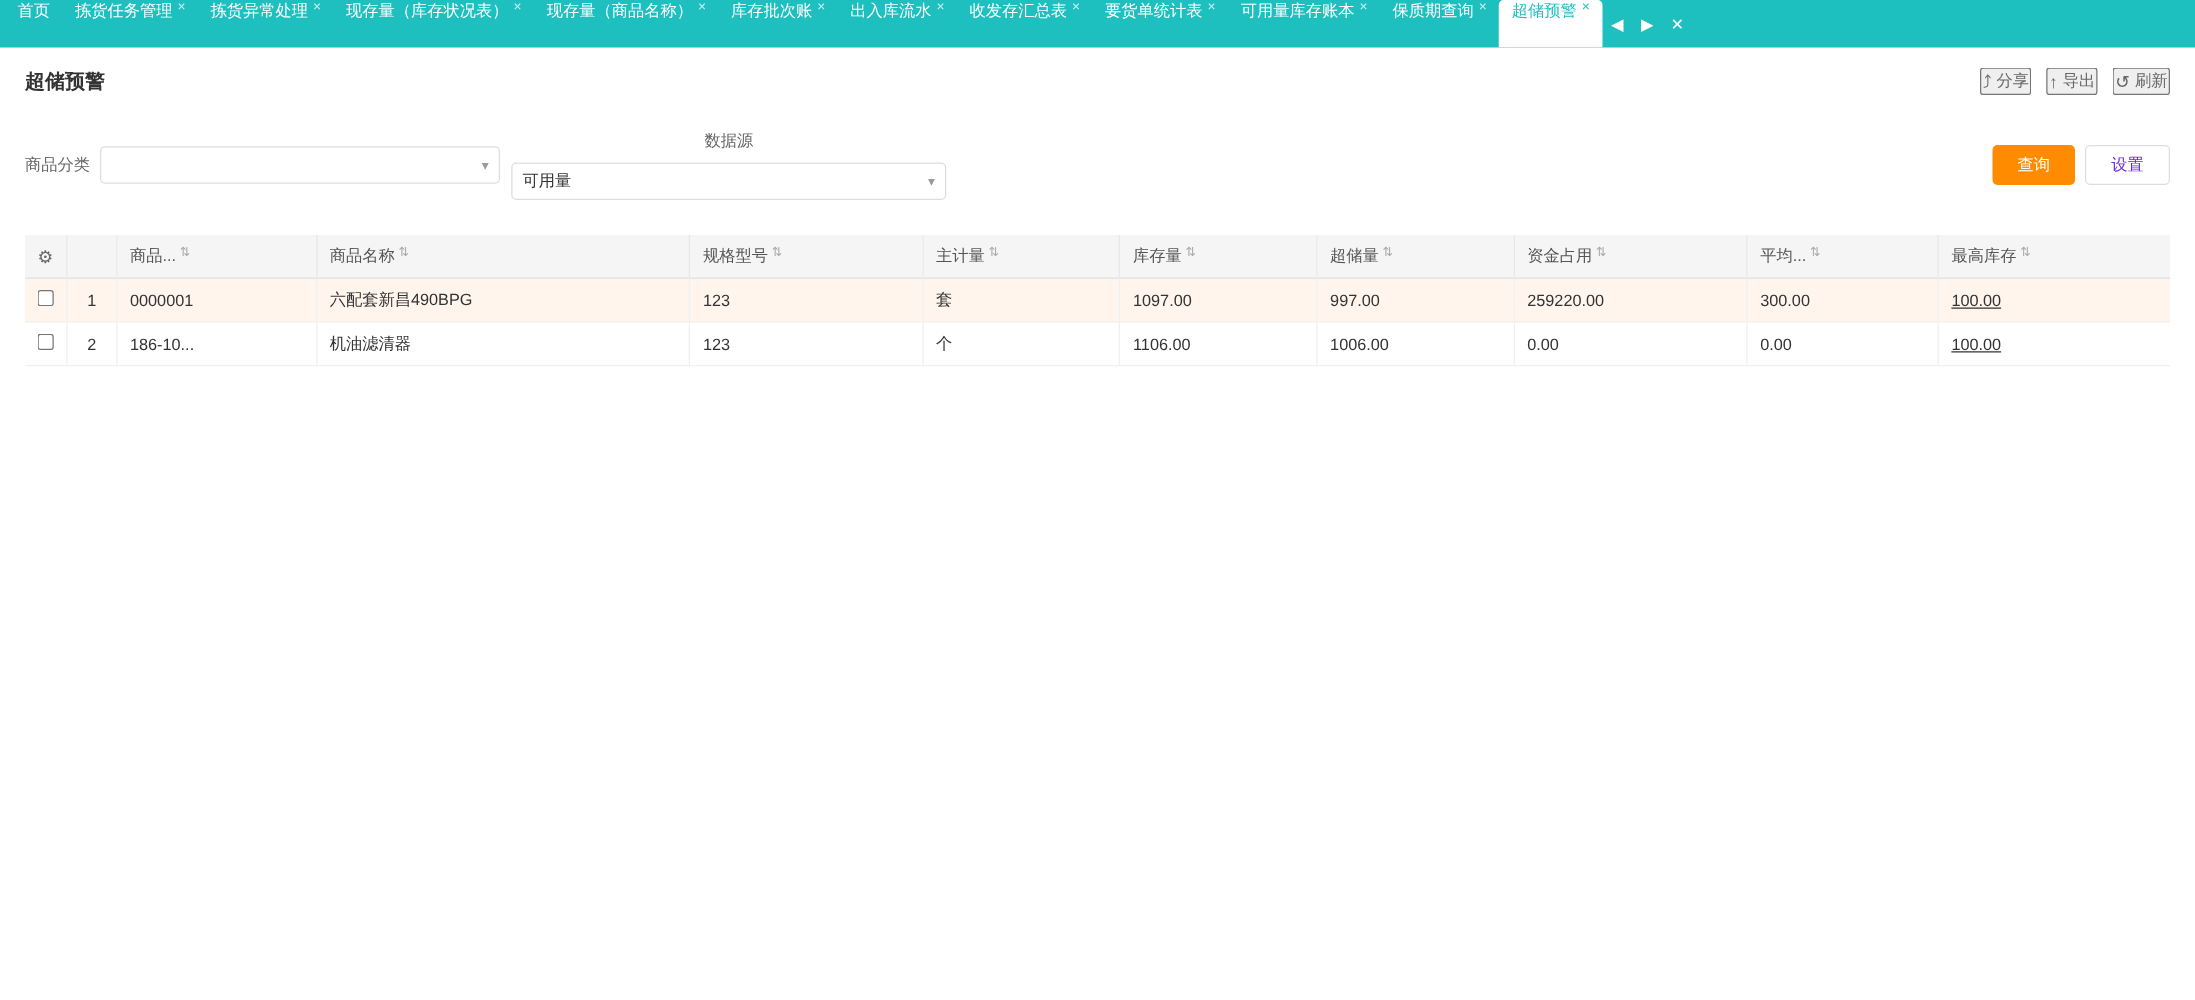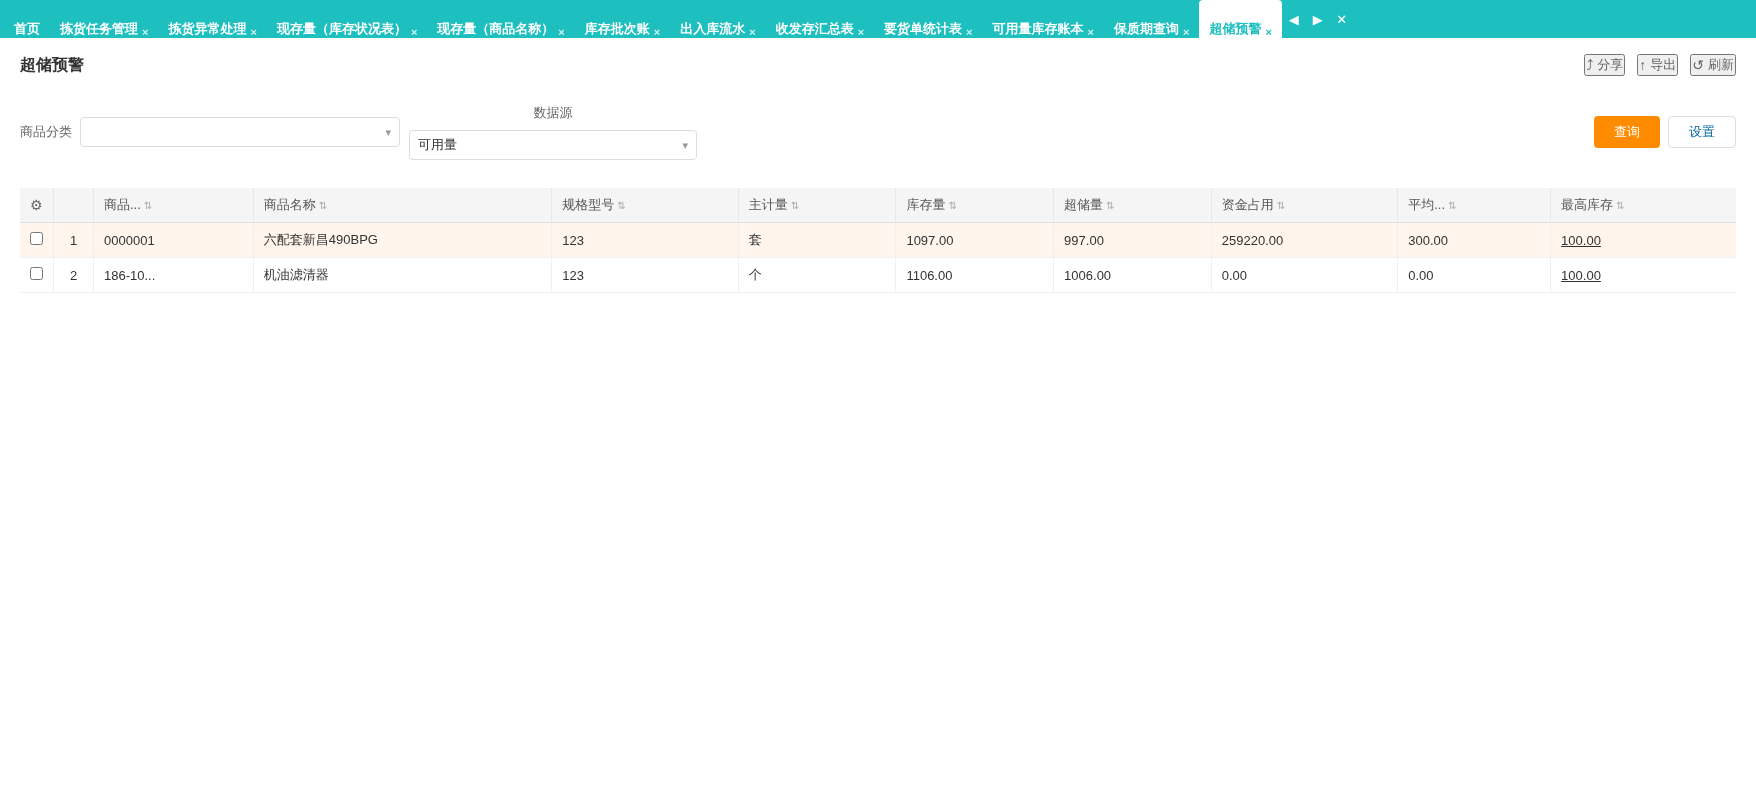--- a/index.html
+++ b/index.html
@@ -10,28 +10,27 @@
       display: flex;
       align-items: center;
       background: #1dbfbf;
       height: 38px;
       padding: 0 4px;
       overflow: hidden;
       white-space: nowrap;
     }
     .nav-item {
       display: inline-flex;
-      align-items: flex-end;
+      align-items: flex-start;
       padding: 0 10px;
       height: 38px;
       color: #fff;
       font-size: 13px;
       cursor: pointer;
       flex-shrink: 0;
-      font-weight: bold;
     }
     .nav-item.active {
       background: #fff;
       color: #1dbfbf;
       border-radius: 4px 4px 0 0;
     }
     .nav-close {
       margin-left: 4px;
       font-size: 11px;
       color: rgba(255,255,255,0.8);
@@ -121,42 +120,42 @@
       background: #ff8c00;
       color: #fff;
       border: none;
       border-radius: 4px;
       padding: 6px 20px;
       font-size: 13px;
       cursor: pointer;
     }
     .btn-setting {
       background: #fff;
-      color: #0369a1;
+      color: #6d28d9;
       border: 1px solid #ddd;
       border-radius: 4px;
       padding: 6px 20px;
       font-size: 13px;
       cursor: pointer;
     }
 
     
     .datasource-item {
       display: flex;
       align-items: center;
       gap: 8px;
       flex-direction: column;
     }
     .datasource-select {
       display: inline-flex;
       align-items: center;
       border: 1px solid #ddd;
       border-radius: 4px;
       padding: 4px 8px;
-      width: 288px;
+      width: 348px;
       height: 30px;
       background: #fff;
       cursor: pointer;
       justify-content: space-between;
     }
     .datasource-value { color: #333; font-size: 13px; }
 
     
     .data-table {
       width: 100%;
@@ -186,21 +185,20 @@
       background: #fff;
     }
     .data-table tbody td {
       padding: 8px 10px;
       color: #333;
       border-right: 1px solid #f0f0f0;
     }
     .data-table tbody td:last-child { border-right: none; text-decoration: underline; }
     .col-sort {
       display: inline-flex;
-      align-items: center;
       gap: 3px;
       cursor: pointer;
     }
     .sort-icon { color: #aaa; font-size: 10px; }
     .checkbox-cell {
       width: 30px;
       text-align: center;
     }
     .num-cell {
       width: 40px;

